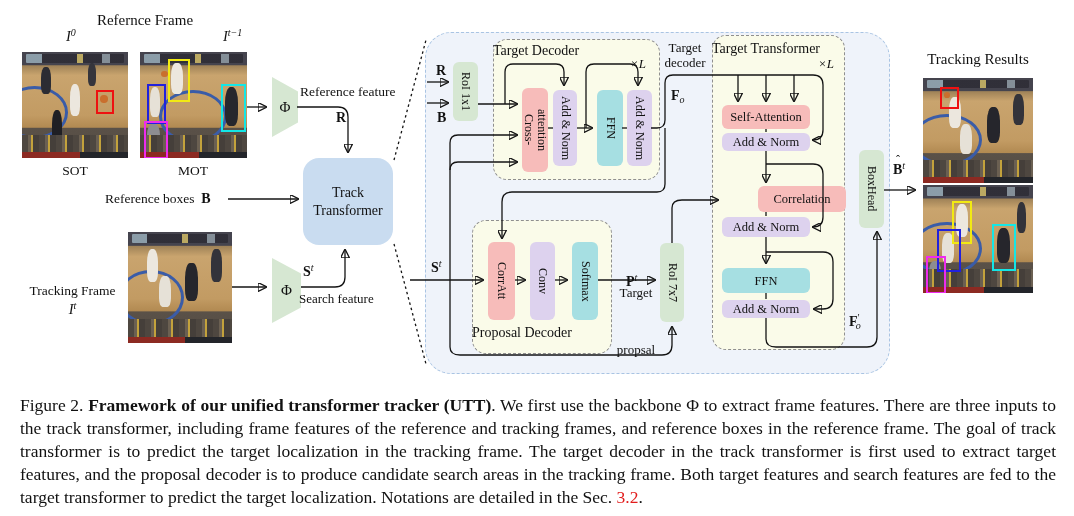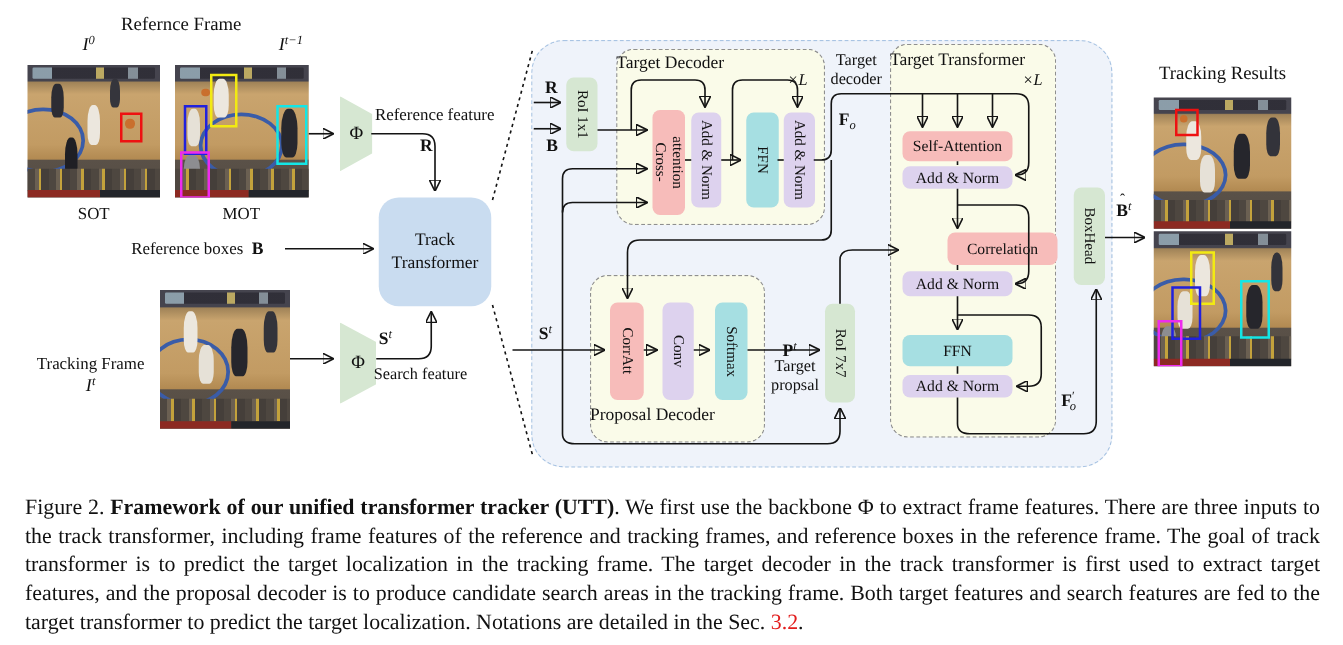--- a/index.html
+++ b/index.html
@@ -185,21 +185,21 @@
   <div class="blk purple" style="left:530px;top:242px;width:25px;height:78px;">
       <div class="vtext">Conv</div>
     </div>
   <div class="blk cyan" style="left:572px;top:242px;width:26px;height:78px;">
       <div class="vtext">Softmax</div>
     </div>
 
   <div class="lab" style="left:626px;top:256px;margin-top:16px;"><span class="mb" style="font-size:14px;">P</span><sup class="s">t</sup></div>
   <div class="lab ctr abs" style="left:608px;top:286px;width:56px;font-size:13px;line-height:14.5px;white-space:normal;">
     <span style="display:block;">Target</span>
-    <span style="display:block;">propsal</span>
+    <span style="display:block;margin-top:42px;">propsal</span>
   </div>
 
   <div class="blk green" style="left:660px;top:243px;width:24px;height:79px;">
       <div class="vtext">RoI 7x7</div>
     </div>
 
   <div class="decoder" style="left:712px;top:35px;width:131px;height:313px;"></div>
   <div class="dec-title" style="left:712px;top:41px;width:131px;">Target Transformer</div>
   <div class="xl" style="left:818px;top:56px;">×L</div>
 

